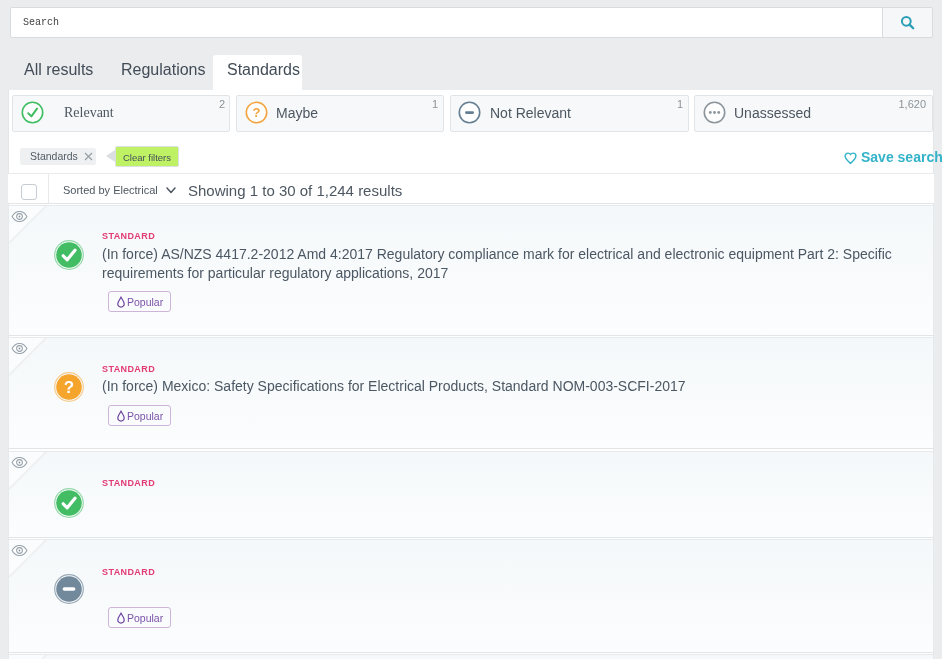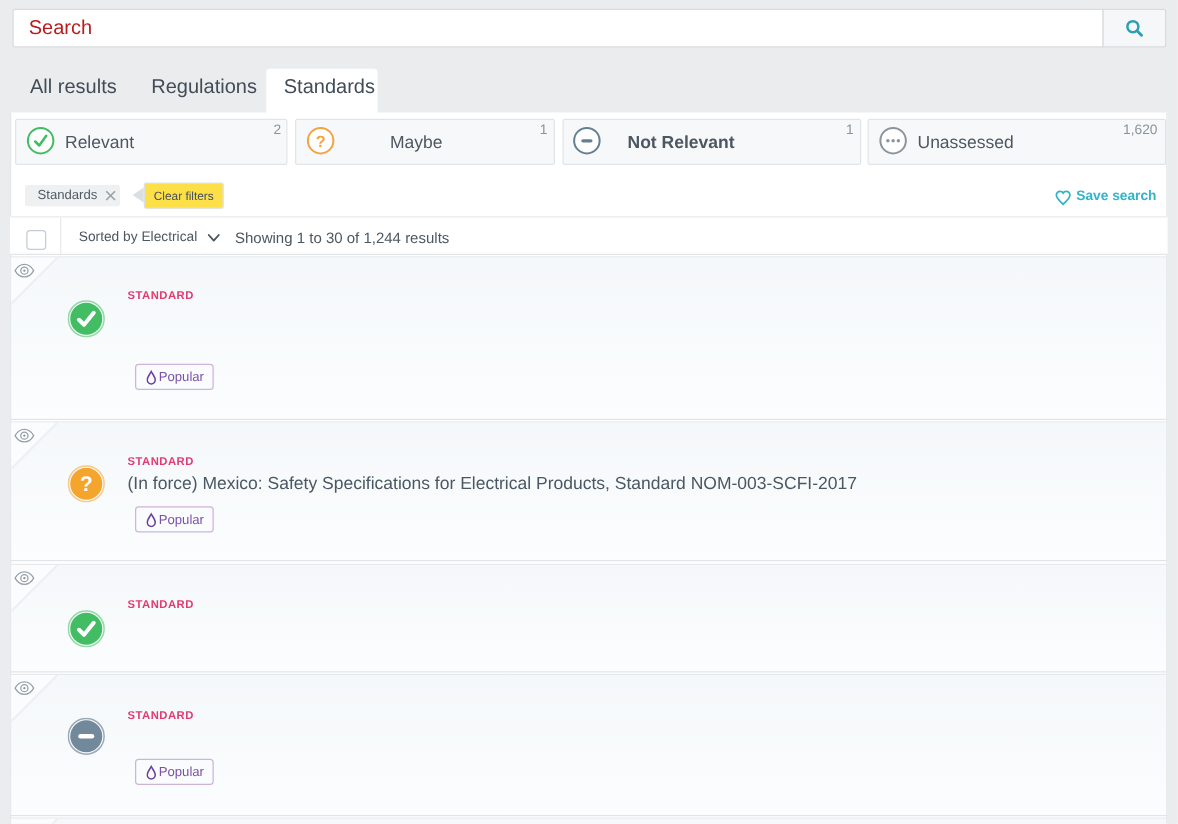--- a/index.html
+++ b/index.html
@@ -5,44 +5,44 @@
   * { margin:0; padding:0; box-sizing:border-box; }
   html,body { background:#ebecee; }
   #page {
     position:relative; width:942px; height:659px; overflow:hidden;
     background:#ebecee;
     font-family:"Liberation Sans", sans-serif;
   }
   .abs { position:absolute; }
   
   #searchbox { left:10px; top:7px; width:873px; height:31px; background:#fff; border:1px solid #d9dcde; border-radius:2px 0 0 2px; }
-  #searchph { left:23px; top:16px; font-size:16px; line-height:13px; color:#b91c1c; }
+  #searchph { left:23px; top:16px; font-size:10px; line-height:13px; color:#404040;font-family:Liberation Mono, monospace; }
   #searchbtn { left:882px; top:7px; width:51px; height:31px; background:#f6f7f8; border:1px solid #d9dcde; border-radius:0 2px 2px 0; }
   
   .tab { top:62px; font-size:16px; line-height:15px; color:#414c57; }
   #tabbox { left:213px; top:55px; width:89px; height:40px; background:#fff; border-radius:3px 3px 0 0; }
   
   #band { left:8px; top:90px; width:926px; height:569px; background:#fff; border-left:1px solid #e4e7e9; border-right:1px solid #e4e7e9; }
   
   .fcard { top:95px; height:37px; background:#f7f8f9; border:1px solid #e2e5e7; border-radius:2px; }
   .fico { top:101px; }
   .flabel { top:105px; font-size:14px; line-height:16px; color:#4d5761; }
   .fcount { top:98px; font-size:11px; line-height:13px; color:#8a939a; }
   
   #chip { left:20px; top:148px; width:76px; height:17px; background:#eef0f1; border-radius:2px; font-size:10.5px; line-height:13px; color:#525c66; padding:2px 0 0 10px; }
   
-  #clearbtn { left:115px; top:146px; width:64px; height:21px; background:#fde047; border:1px solid #dde0e2; border-radius:2px; font-size:9.5px; line-height:11px; color:#454f59; text-align:center; padding-top:5px; }
+  #clearbtn { left:115px; top:146px; width:64px; height:21px; background:#bef264; border:1px solid #dde0e2; border-radius:2px; font-size:9.5px; line-height:11px; color:#454f59; text-align:center; padding-top:5px; }
   #cleararrow { left:106px; top:150px; width:0; height:0; border-top:6.5px solid transparent; border-bottom:6.5px solid transparent; border-right:9.5px solid #dcdfe1; }
-  #savesearch { left:861px; top:151px; font-size:11px; line-height:13px; font-weight:bold; color:#33b3c9; white-space:nowrap; }
+  #savesearch { left:861px; top:151px; font-size:14px; line-height:13px; font-weight:bold; color:#33b3c9; white-space:nowrap; }
   
   #sortbar { left:8px; top:173px; width:926px; height:31px; background:#fff; border-top:1px solid #e9ebec; border-bottom:1px solid #e3e6e8; }
   #cbox { left:21px; top:184px; width:16px; height:16px; background:#fff; border:1px solid #c6ccd1; border-radius:3px; }
   #sortsep { left:48px; top:174px; width:1px; height:29px; background:#e7e9ea; }
   #sortlbl { left:63px; top:184px; font-size:11px; line-height:13px; color:#4d5761; }
-  #showlbl { left:188px; top:184px; font-size:12px; line-height:13px; color:#4d5761; }
+  #showlbl { left:188px; top:184px; font-size:15px; line-height:13px; color:#4d5761; }
   
   .rcard { left:8px; width:926px; background:linear-gradient(180deg,#f5f8fa 0%,#fbfdfe 100%); border:1px solid #e7eaec; border-bottom:1px solid #e2e5e7; }
   .fold { left:0; top:0; }
   .eye { left:2px; top:4px; }
   .sico { left:45px; }
   .slbl { left:93px; font-size:9px; line-height:11px; font-weight:bold; letter-spacing:0.4px; color:#e23b72; }
   .title { left:93px; width:806px; font-size:14px; line-height:19px; color:#4b5763; }
   .ptag { left:99px; width:63px; height:21px; border:1px solid #cfb4da; border-radius:3px; font-size:10.5px; line-height:12px; color:#7b52a8; }
   .ptag span { position:absolute; left:18px; top:4px; }
   .ptag svg { position:absolute; left:8px; top:4px; }
@@ -67,33 +67,33 @@
   <div class="abs" id="band"></div>
 
   <div class="abs fcard" style="left:12px; width:218px;"></div>
   <div class="abs fcard" style="left:236px; width:208px;"></div>
   <div class="abs fcard" style="left:450px; width:239px;"></div>
   <div class="abs fcard" style="left:694px; width:239px;"></div>
   <svg class="abs fico" style="left:21px;" width="23" height="23" viewBox="0 0 23 23">
     <circle cx="11.5" cy="11.5" r="10.2" fill="#fff" stroke="#3fbd60" stroke-width="1.6"></circle>
     <polyline points="7.2,12.2 10.4,15.4 16,7.6" fill="none" stroke="#3fbd60" stroke-width="2" stroke-linecap="round" stroke-linejoin="round"></polyline>
   </svg>
-  <div class="abs flabel" style="left:52px;">Relevant</div>
+  <div class="abs flabel" style="left:64px;font-family:Liberation Serif, serif;">Relevant</div>
   <div class="abs fcount" style="left:12px; width:213px; text-align:right;">2</div>
   <svg class="abs fico" style="left:245px;" width="23" height="23" viewBox="0 0 23 23">
     <circle cx="11.5" cy="11.5" r="10.2" fill="#fff" stroke="#f3a440" stroke-width="1.6"></circle>
     <text x="11.5" y="16.3" font-size="13" font-weight="bold" fill="#f3a440" text-anchor="middle" font-family="Liberation Sans, sans-serif">?</text>
   </svg>
-  <div class="abs flabel" style="left:276px;margin-left:36px;">Maybe</div>
+  <div class="abs flabel" style="left:276px;">Maybe</div>
   <div class="abs fcount" style="left:236px; width:202px; text-align:right;">1</div>
   <svg class="abs fico" style="left:458px;" width="23" height="23" viewBox="0 0 23 23">
     <circle cx="11.5" cy="11.5" r="10.2" fill="#fff" stroke="#657f92" stroke-width="1.6"></circle>
     <rect x="7" y="10.3" width="9" height="2.6" rx="1.3" fill="#657f92"></rect>
   </svg>
-  <div class="abs flabel" style="left:502px;font-weight:bold;">Not Relevant</div>
+  <div class="abs flabel" style="left:490px;">Not Relevant</div>
   <div class="abs fcount" style="left:450px; width:233px; text-align:right;">1</div>
   <svg class="abs fico" style="left:703px;" width="23" height="23" viewBox="0 0 23 23">
     <circle cx="11.5" cy="11.5" r="10.2" fill="#fff" stroke="#8c959c" stroke-width="1.6"></circle>
     <circle cx="7.3" cy="11.5" r="1.4" fill="#8c959c"></circle>
     <circle cx="11.5" cy="11.5" r="1.4" fill="#8c959c"></circle>
     <circle cx="15.7" cy="11.5" r="1.4" fill="#8c959c"></circle>
   </svg>
   <div class="abs flabel" style="left:734px;text-align:right;">Unassessed</div>
   <div class="abs fcount" style="left:694px; width:232px; text-align:right;">1,620</div>
 
@@ -127,20 +127,21 @@
       <path d="M1 7 C3.2 3 5.8 1.6 9 1.6 C12.2 1.6 14.8 3 17 7 C14.8 11 12.2 12.4 9 12.4 C5.8 12.4 3.2 11 1 7 Z" fill="#fff" stroke="#94a0aa" stroke-width="1.1"></path>
       <circle cx="9" cy="7" r="3.1" fill="#fff" stroke="#94a0aa" stroke-width="1.1"></circle>
       <circle cx="9" cy="7" r="1" fill="#87939e"></circle>
     </svg>
     <svg class="abs sico" style="top:34px;" width="30" height="30" viewBox="0 0 30 30">
       <circle cx="15" cy="15" r="14.3" fill="none" stroke="#43bd64" stroke-width="1.2" opacity="0.55"></circle>
       <circle cx="15" cy="15" r="12.8" fill="#43bd64"></circle>
       <polyline points="9.2,15.8 13.2,19.8 21,10.2" fill="none" stroke="#fff" stroke-width="3.2" stroke-linecap="round" stroke-linejoin="round"></polyline>
     </svg>
     <div class="abs slbl" style="top:25px;">STANDARD</div>
+    <div class="abs title" style="top:39px;">(In force) AS/NZS 4417.2-2012 Amd 4:2017 Regulatory compliance mark for electrical and electronic equipment Part 2: Specific requirements for particular regulatory applications, 2017</div>
     <div class="abs ptag" style="top:85px;">
       <svg width="8" height="12" viewBox="0 0 8 12">
           <path d="M4 1.2 C4.9 3 7.2 5.6 7.2 7.9 A3.2 3.2 0 0 1 0.8 7.9 C0.8 5.6 3.1 3 4 1.2 Z" fill="none" stroke="#6b3fa0" stroke-width="1.2"></path>
         </svg>
       <span>Popular</span>
     </div>
   </div>
 
   <div class="abs rcard" style="top:337px; height:112px;">
     <svg class="abs fold" width="38" height="38" viewBox="0 0 38 38">

